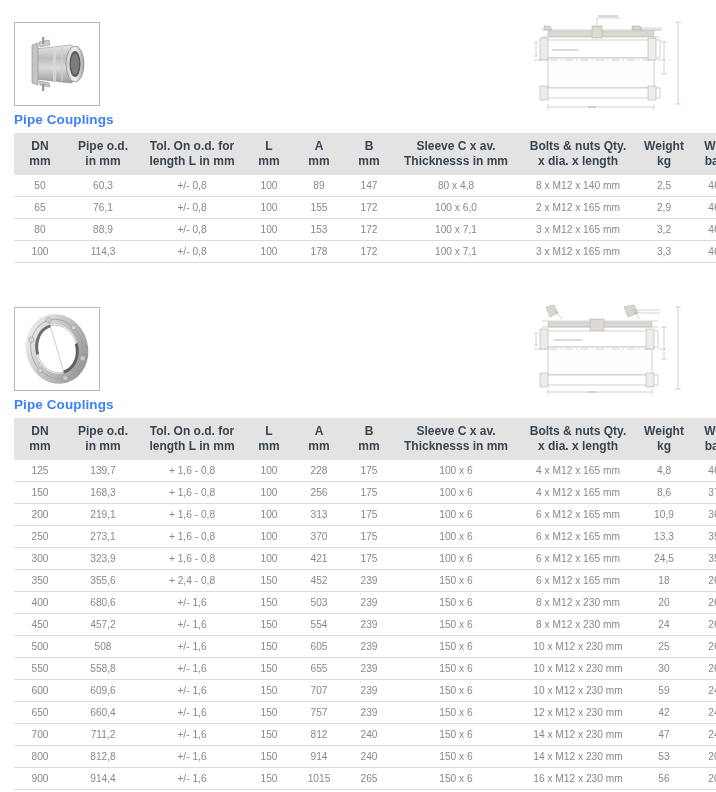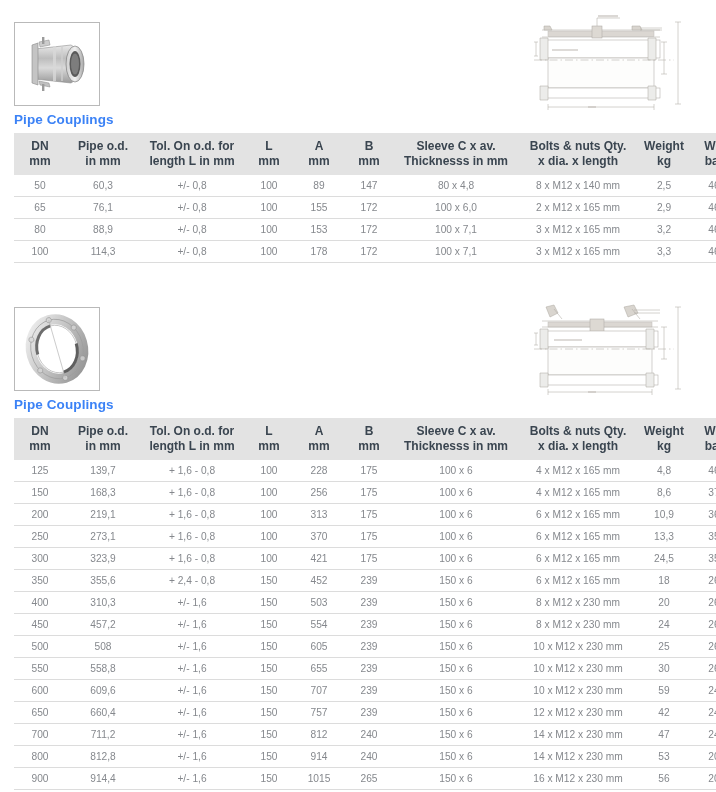--- a/index.html
+++ b/index.html
@@ -458,21 +458,21 @@
           <td>150</td>
           <td>452</td>
           <td>239</td>
           <td>150 x 6</td>
           <td>6 x M12 x 165 mm</td>
           <td>18</td>
           <td>26</td>
         </tr>
         <tr>
           <td>400</td>
-          <td>310,3</td>
+          <td>680,6</td>
           <td>+/- 1,6</td>
           <td>150</td>
           <td>503</td>
           <td>239</td>
           <td>150 x 6</td>
           <td>8 x M12 x 230 mm</td>
           <td>20</td>
           <td>26</td>
         </tr>
         <tr>

